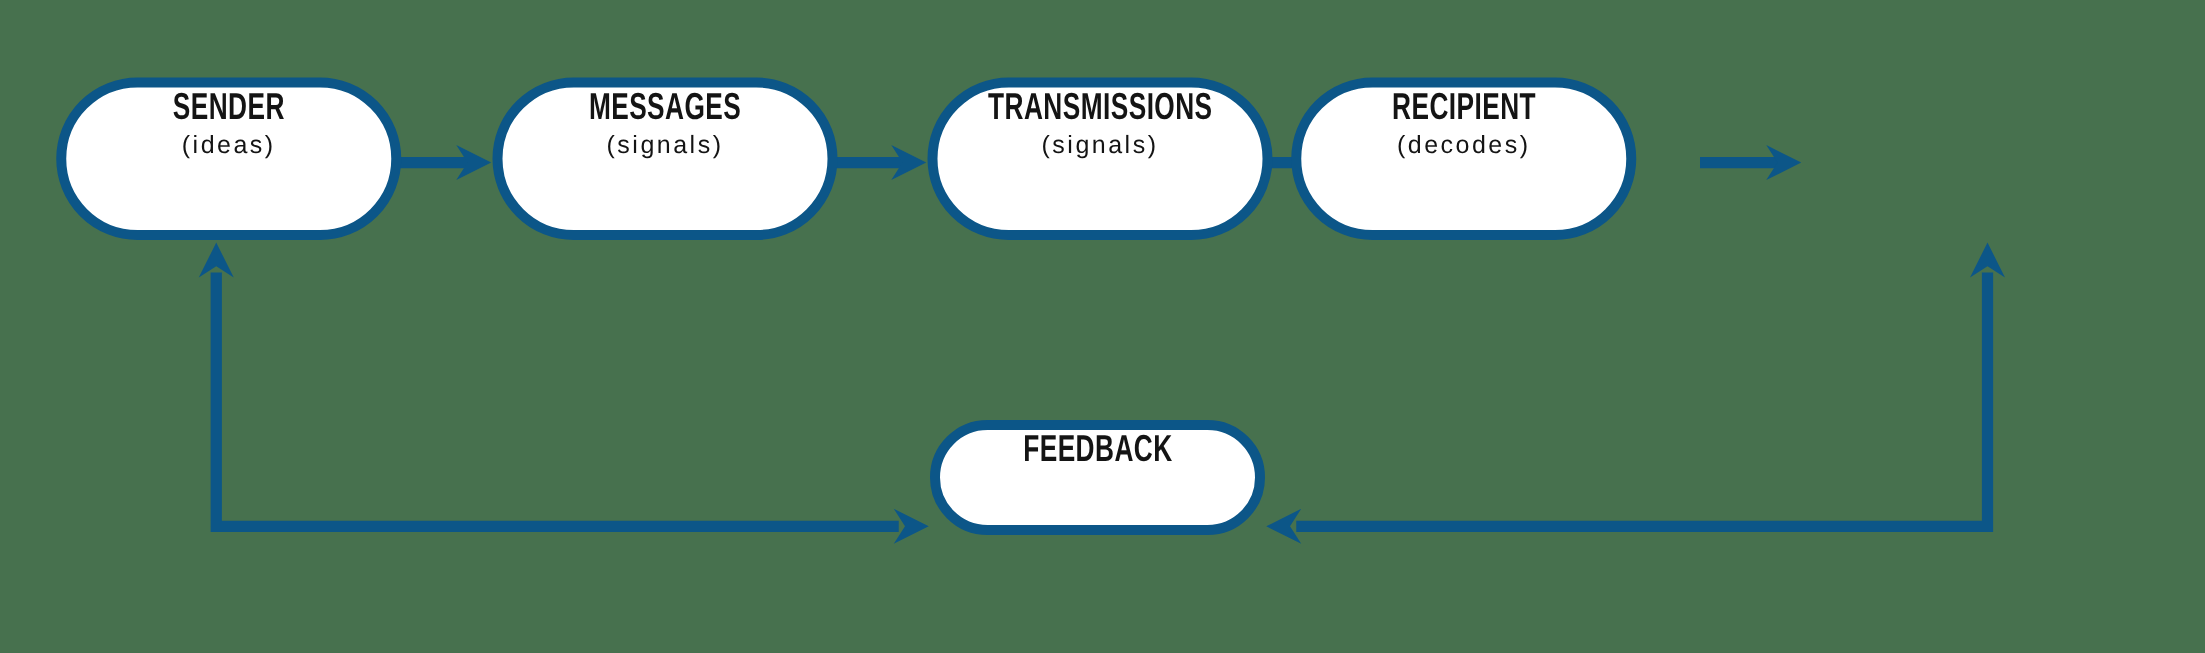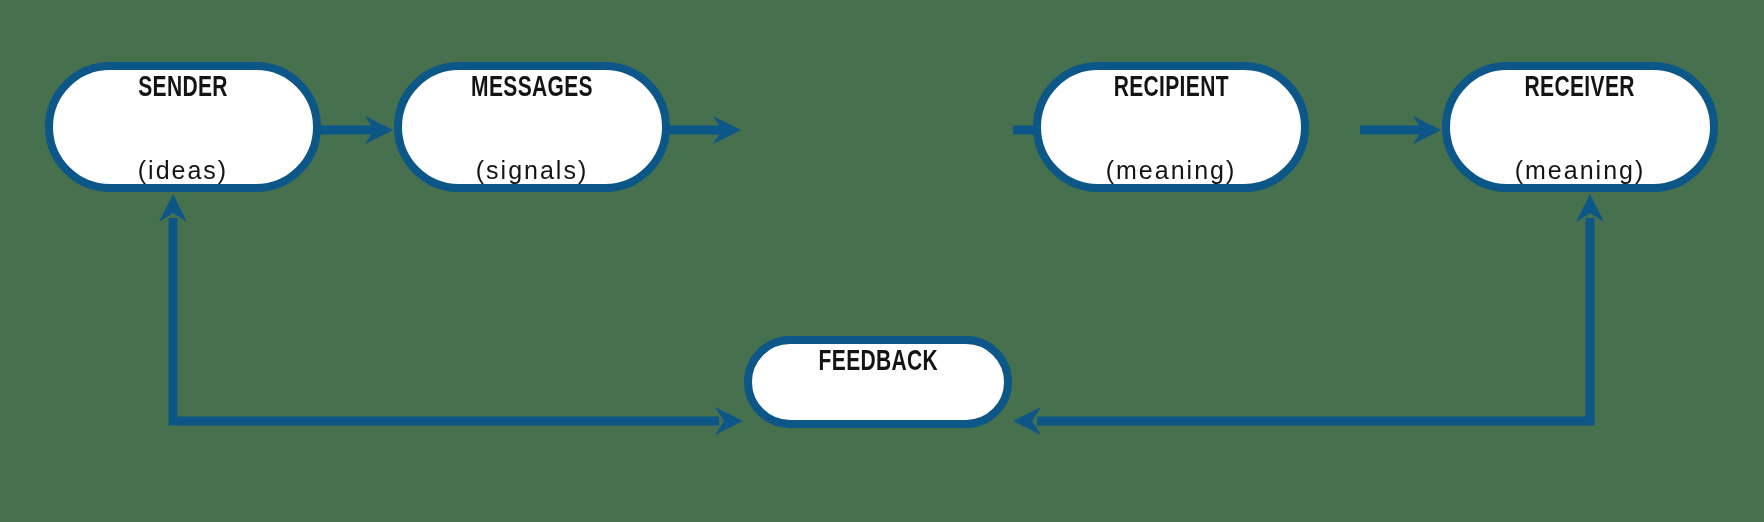--- a/index.html
+++ b/index.html
@@ -36,40 +36,40 @@
   }
   .node {
     position: absolute;
     box-sizing: border-box;
     background: var(--node-fill, #ffffff);
     border: 8px solid var(--accent, #0c5688);
     border-radius: 999px;
     display: flex;
     flex-direction: column;
     align-items: center;
-    justify-content: space-between;
+    justify-content: flex-start;
     gap: 3px;
     text-align: center;
   }
   .node-top {
     top: 62px;
     width: 276px;
     height: 130px;
   }
   .node-title {
     font-weight: bold;
     font-size: 30px;
     line-height: 1.05;
     letter-spacing: 0.5px;
     color: var(--text, #141414);
     transform: scaleX(0.70);
     white-space: nowrap;
   }
   .node-subtitle {
-    font-size: 25px;
+    font-size: 20px;
     line-height: 1.1;
     letter-spacing: 2px;
     color: var(--text, #141414);
     white-space: nowrap;
   }
   .n1 { left: 45px;  }
   .n2 { left: 394px; }
   .n3 { left: 742px; }
   .n4 { left: 1033px;}
   .n5 { left: 1442px;}
@@ -120,28 +120,28 @@
   <div class="node node-top n1">
     <div class="node-title">SENDER</div>
     <div class="node-subtitle">(ideas)</div>
   </div>
 
   <div class="node node-top n2">
     <div class="node-title">MESSAGES</div>
     <div class="node-subtitle">(signals)</div>
   </div>
 
+  <div class="node node-top n3">
+    <div class="node-title">TRANSMISSIONS</div>
+    <div class="node-subtitle">(signals)</div>
+  </div>
 
   <div class="node node-top n4">
     <div class="node-title">RECIPIENT</div>
-    <div class="node-subtitle">(meaning)</div>
+    <div class="node-subtitle">(decodes)</div>
   </div>
 
-  <div class="node node-top n5">
-    <div class="node-title">RECEIVER</div>
-    <div class="node-subtitle">(meaning)</div>
-  </div>
 
   <div class="node node-feedback">
     <div class="node-title">FEEDBACK</div>
   </div>
 
 </div>
 
 </body></html>

